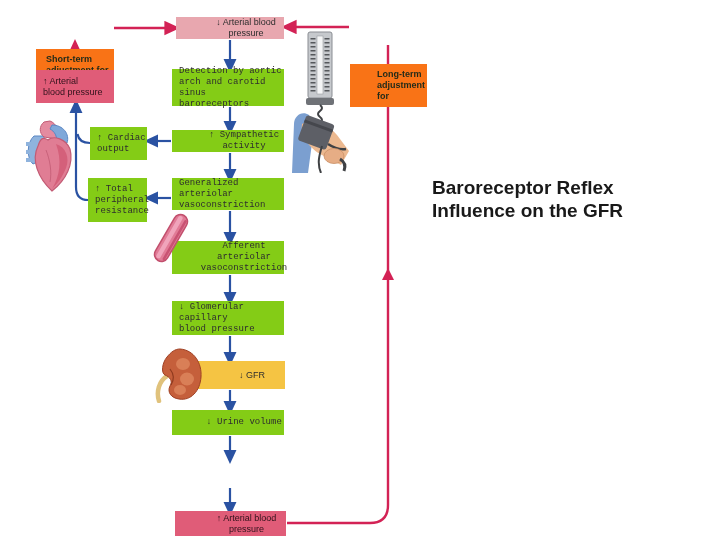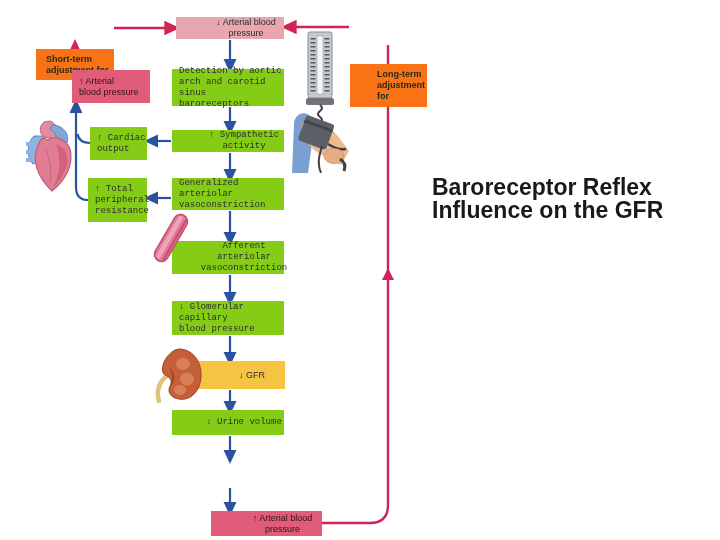--- a/index.html
+++ b/index.html
@@ -9,28 +9,28 @@
   }
   .node{
     position:absolute;display:flex;align-items:center;
     font-size:9px;line-height:11px;color:#2e2e2e;
     white-space:pre-line;box-sizing:border-box;
   }
   .left-al{justify-content:flex-start;padding-left:7px;text-align:left;}
   .center-al{justify-content:center;text-align:center;padding-left:32px;}
   .green{background:#f97316;font-weight:bold;color:#1f2a1a;margin-top:35px;}
   .pink{background:#e8a7af;}
-  .red{background:#e05c78;color:#30121b;margin-left:36px;}
+  .red{background:#e05c78;color:#30121b;}
   .tan{background:#84cc16;font-family:Liberation Mono, monospace;}
   .yellow{background:#f5c443;}
   #connectors{position:absolute;left:0;top:0;pointer-events:none;}
   .illus{position:absolute;}
   #slide-title{
     position:absolute;left:432px;top:176px;width:240px;
-    font-size:23px;line-height:23px;font-weight:bold;color:#191919;
+    font-size:19px;line-height:23px;font-weight:bold;color:#191919;
     white-space:pre-line;
   }
 </style>
 </head>
 <body>
 
 <div id="slide">
 
   <svg id="connectors" width="720" height="540">
     <defs>

